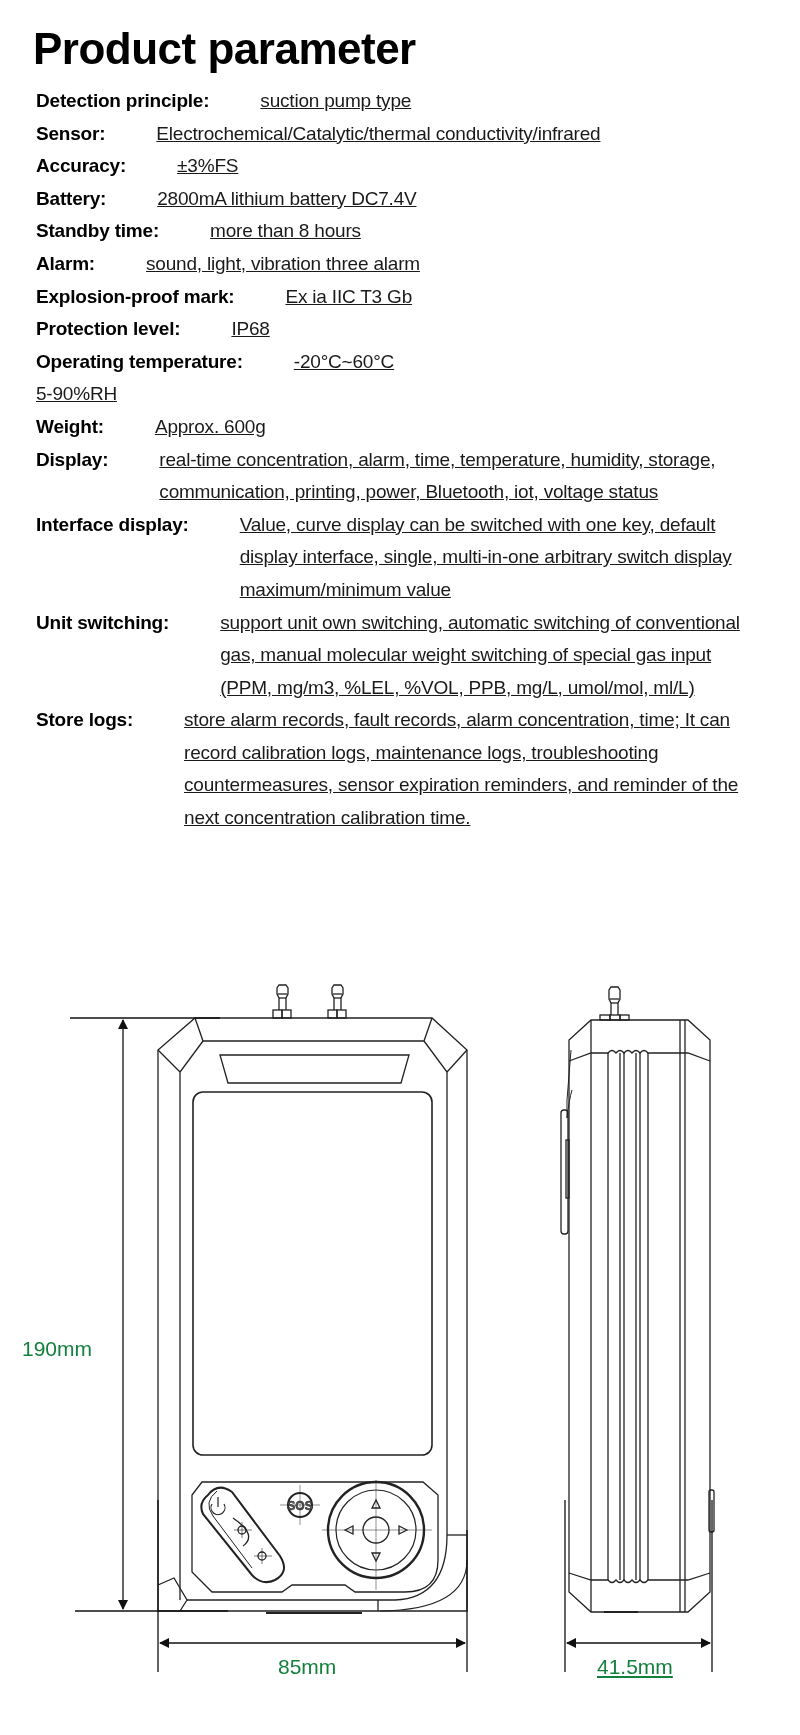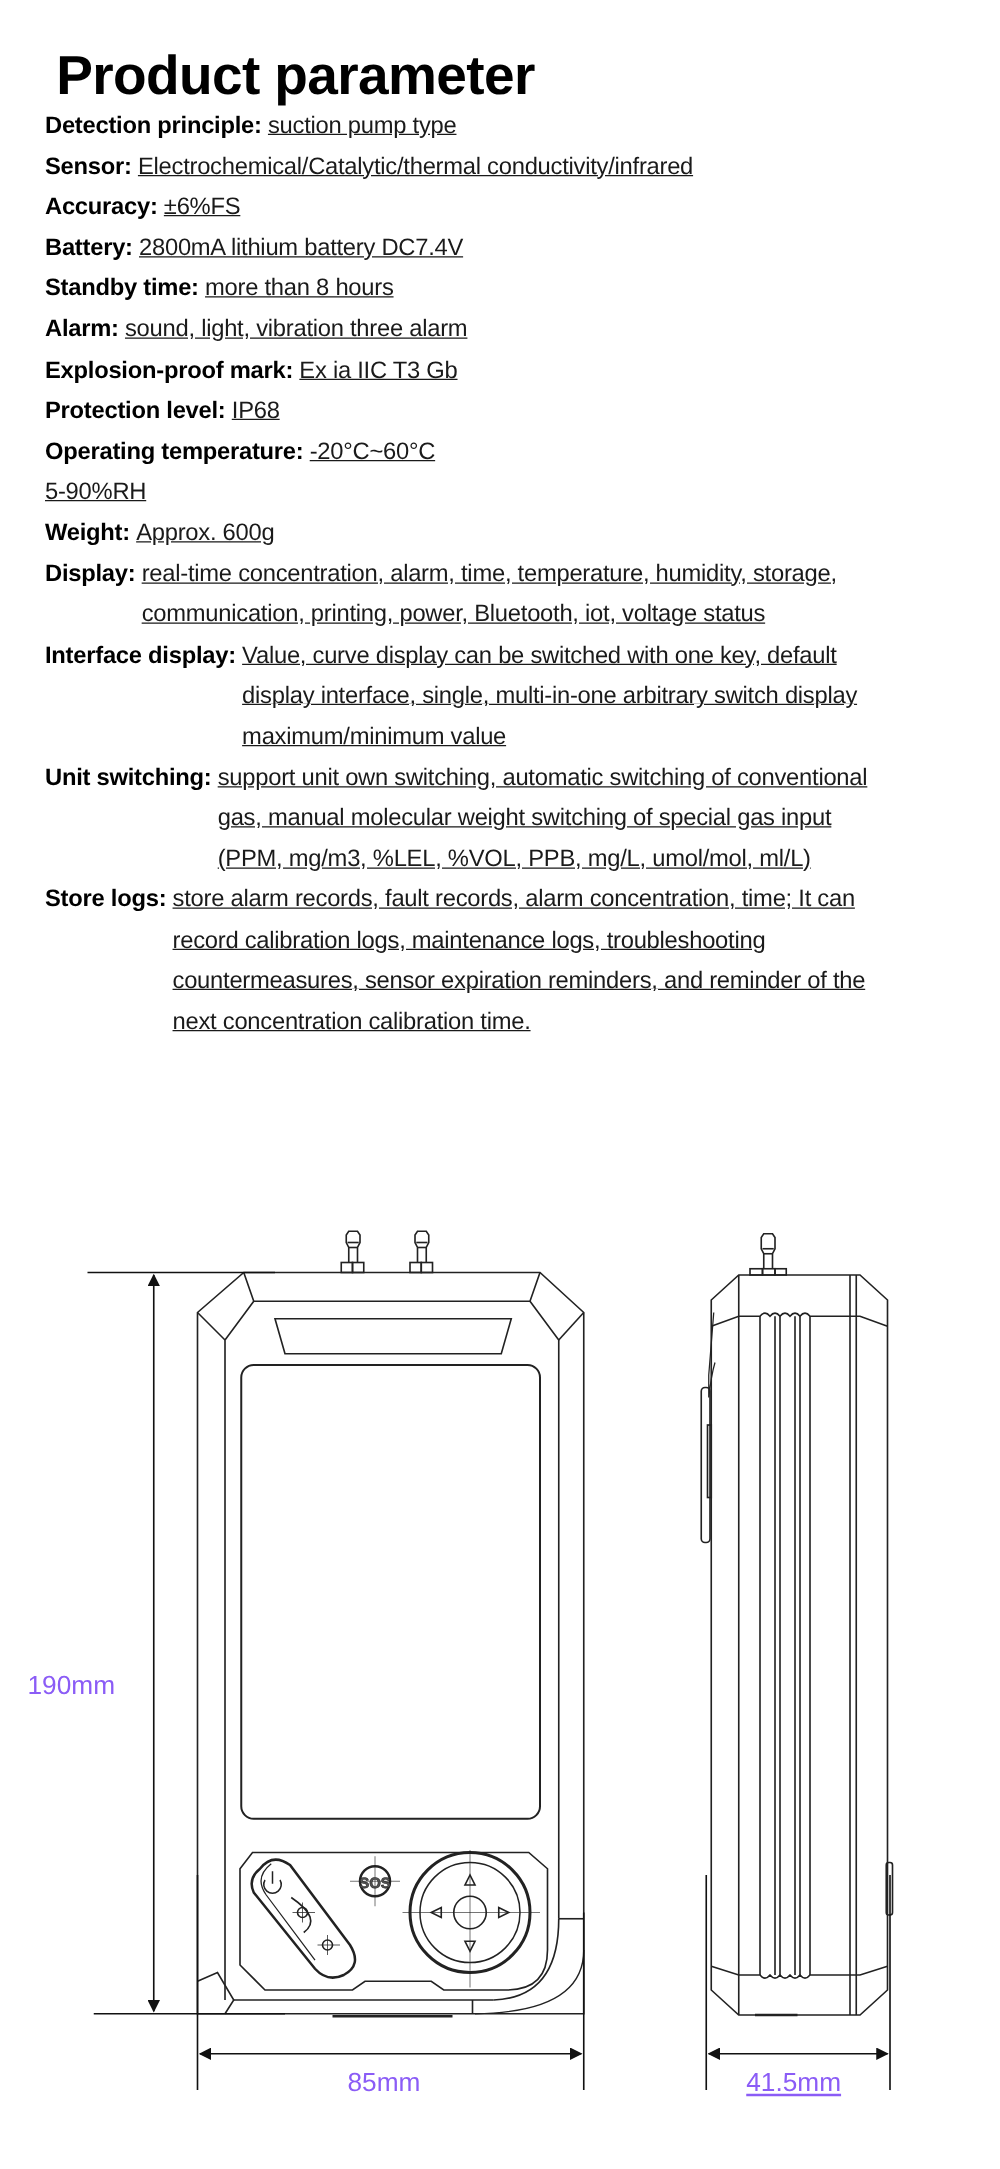--- a/index.html
+++ b/index.html
@@ -1,25 +1,25 @@
 <!DOCTYPE html>
 <html><head>
 <meta charset="utf-8">
 <style>
   html, body { margin: 0; padding: 0; background: #ffffff; }
   body { width: 800px; height: 1735px; position: relative; overflow: hidden;
          font-family: "Liberation Sans", "DejaVu Sans", sans-serif; color: #111; }
   .title { position: absolute; left: 33px; top: 24px; font-size: 44px; font-weight: bold;
-           letter-spacing: -0.5px; color: #000; margin: 12px; line-height: 50px; }
+           letter-spacing: -0.5px; color: #000; margin: 0; line-height: 50px; }
   .params { position: absolute; left: 36px; top: 85px; width: 760px; }
-  .row { display: flex; font-size: 19px; line-height: 32.6px; letter-spacing: -0.2px; }
+  .row { display: flex; font-size: 19px; line-height: 32.6px; letter-spacing: -0.2px; gap: 46px; }
   .row .k { font-weight: bold; white-space: nowrap; padding-right: 5px; color: #000; }
   .row .v { color: #1a1a1a; text-decoration: underline; }
   .row .v span { display: block; }
-  .dims { position: absolute; font-size: 21px; color: #8b5cf6; }
+  .dims { position: absolute; font-size: 21px; color: #15803d; }
   svg { position: absolute; left: 0; top: 0; }
 </style>
 </head>
 <body>
 
 <h1 class="title">Product parameter</h1>
 
 <div class="params">
   <div class="row">
     <span class="k">Detection principle:</span>
@@ -29,21 +29,21 @@
   </div>
   <div class="row">
     <span class="k">Sensor:</span>
     <span class="v">
         <span>Electrochemical/Catalytic/thermal conductivity/infrared</span>
       </span>
   </div>
   <div class="row">
     <span class="k">Accuracy:</span>
     <span class="v">
-        <span>±6%FS</span>
+        <span>±3%FS</span>
       </span>
   </div>
   <div class="row">
     <span class="k">Battery:</span>
     <span class="v">
         <span>2800mA lithium battery DC7.4V</span>
       </span>
   </div>
   <div class="row">
     <span class="k">Standby time:</span>

